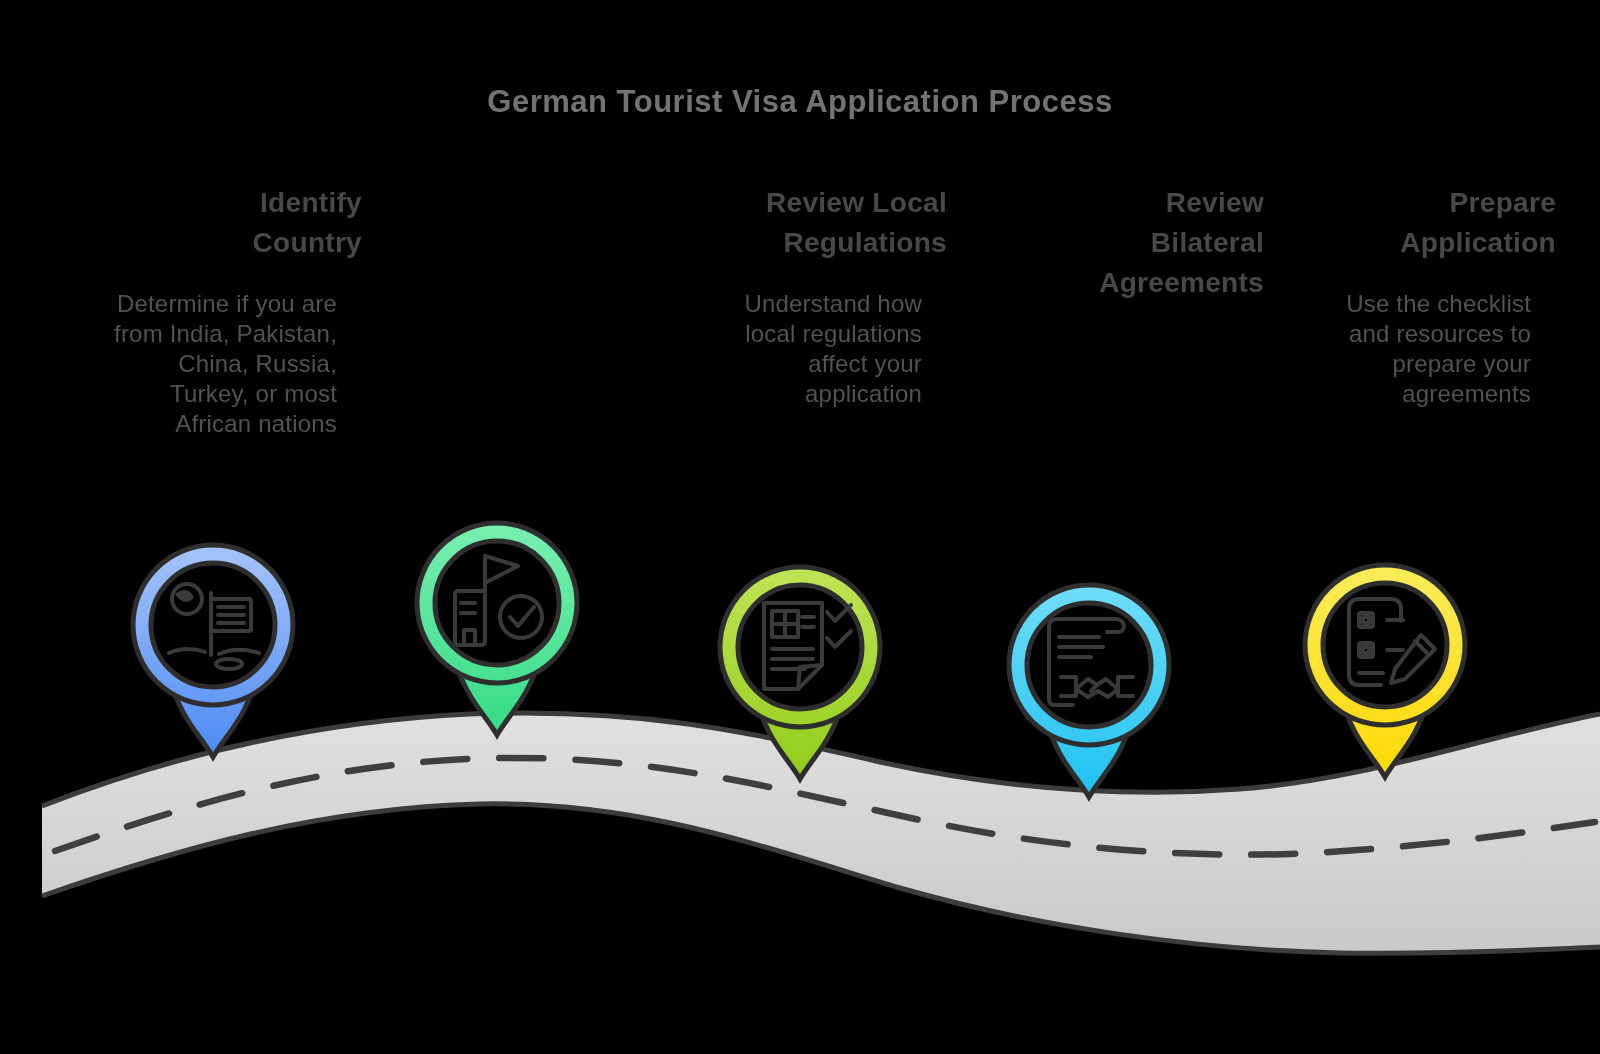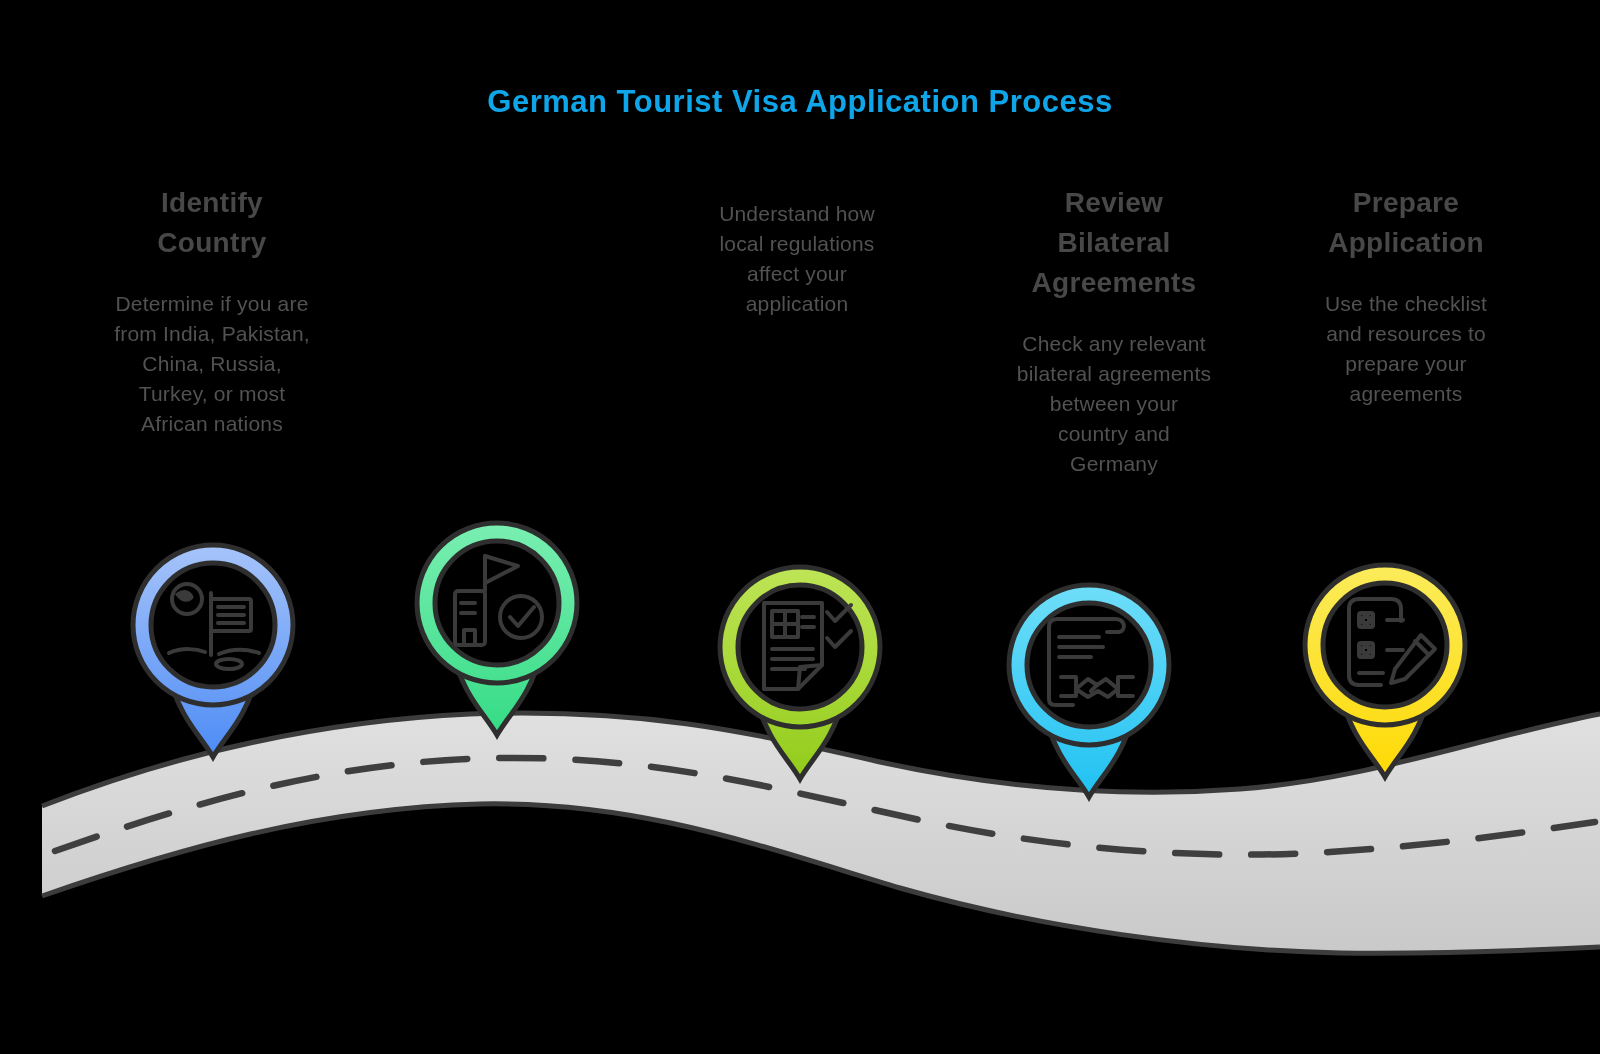--- a/index.html
+++ b/index.html
@@ -3,31 +3,31 @@
 <meta charset="utf-8">
 <style>
   html,body{margin:0;padding:0;background:#000;}
   .canvas{
     position:relative;width:1600px;height:1054px;background:#000;overflow:hidden;
     font-family:"Liberation Sans", sans-serif;
   }
   .main-title{
     position:absolute;left:0;top:84px;width:1600px;margin:0;
     text-align:center;font-size:31px;font-weight:bold;letter-spacing:.5px;
-    color:#0ea5e9;z-index:3;
+    color:#737373;z-index:3;
   }
   .step{
-    position:absolute;top:183px;width:300px;text-align:center;z-index:3;
+    position:absolute;top:183px;width:300px;text-align:right;z-index:3;
   }
   .step h2{
     margin:0 0 26px 0;font-size:28px;font-weight:bold;line-height:40px;
     color:#484848;white-space:pre-line;letter-spacing:.3px;
   }
   .step p{
-    margin:16px auto;font-size:21px;line-height:30px;color:#525252;
+    margin:16px auto;font-size:24px;line-height:30px;color:#525252;
     white-space:pre-line;letter-spacing:.2px;
   }
   .road-svg{position:absolute;left:0;top:0;z-index:1;}
   .pin{position:absolute;z-index:2;}
   .pin .outline{stroke:#2e2e2e;stroke-width:5;}
   .pin .hole{fill:#000;}
   .icon{stroke:#3a3a3a;stroke-width:4;fill:none;stroke-linecap:round;stroke-linejoin:round;}
 </style>
 </head>
 <body>
@@ -39,34 +39,31 @@
   <div class="step" style="left:62px">
     <h2>Identify
 Country</h2>
     <p style="width:250px">Determine if you are
 from India, Pakistan,
 China, Russia,
 Turkey, or most
 African nations</p>
   </div>
   <div class="step" style="left:647px">
+    <h2>Review Local
+Regulations</h2>
     <p style="width:250px">Understand how
 local regulations
 affect your
 application</p>
   </div>
   <div class="step" style="left:964px">
     <h2>Review
 Bilateral
 Agreements</h2>
-    <p style="width:260px">Check any relevant
-bilateral agreements
-between your
-country and
-Germany</p>
   </div>
   <div class="step" style="left:1256px">
     <h2>Prepare
 Application</h2>
     <p style="width:250px">Use the checklist
 and resources to
 prepare your
 agreements</p>
   </div>
 

